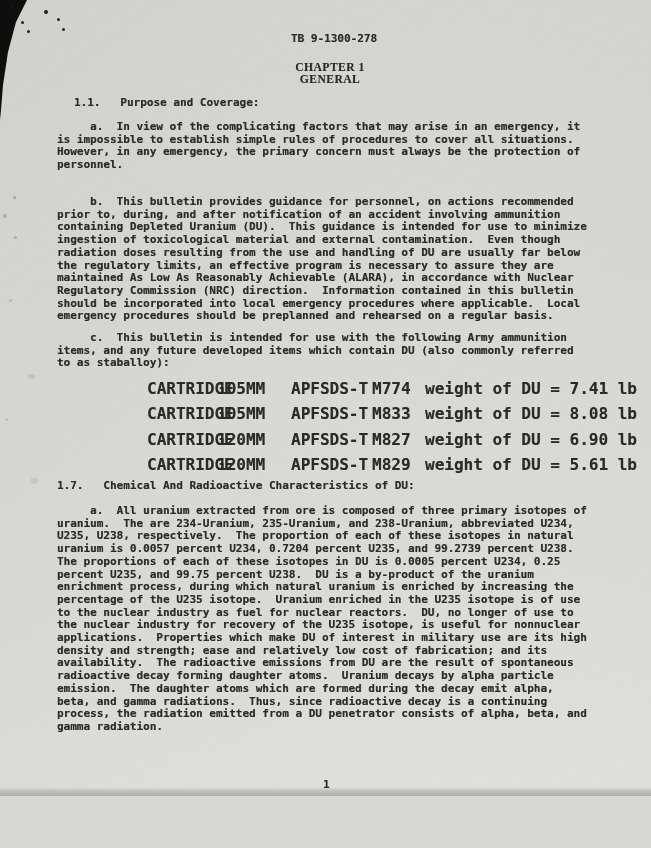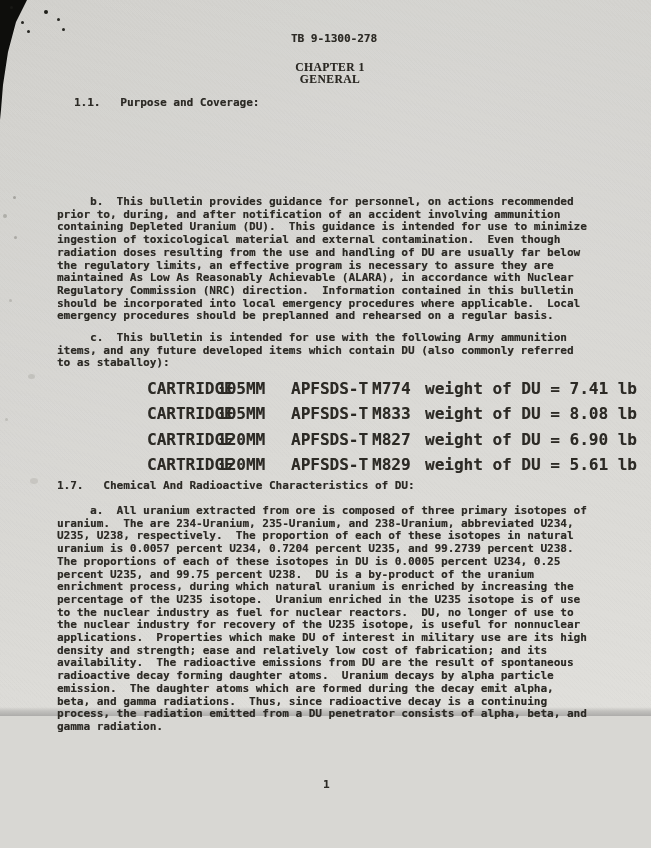--- a/index.html
+++ b/index.html
@@ -4,21 +4,21 @@
 <style>
   html, body { margin: 0; padding: 0; }
   body {
     width: 651px; height: 848px;
     background: #d8d7d3;
     overflow: hidden;
     position: relative;
   }
   .page {
     position: absolute; top: 0; left: 0;
-    width: 651px; height: 716px;
+    width: 651px; height: 796px;
     background:
       repeating-linear-gradient(47deg, rgba(0,0,0,0.012) 0 1px, rgba(255,255,255,0.012) 1px 3px),
       radial-gradient(ellipse at 65% 25%, rgba(255,255,255,0.06), rgba(0,0,0,0.015)),
       linear-gradient(173deg, #d3d2ce 0%, #d7d6d2 35%, #dcdbd7 70%, #e3e2de 100%);
   }
   .mono {
     position: absolute;
     font-family: "DejaVu Sans Mono", monospace;
     font-size: 11px;
     line-height: 12.7px;
@@ -84,20 +84,24 @@
   <div class="speck" style="left:28px;top:374px;width:7px;height:5px;background:#a5a49d;opacity:.4"></div>
   <div class="speck" style="left:5px;top:418px;width:3px;height:3px;background:#9b9a93;opacity:.4"></div>
   <div class="speck" style="left:30px;top:478px;width:8px;height:6px;background:#a8a7a0;opacity:.35"></div>
   <div class="bottom-edge"></div>
 
   <div class="mono" style="left:291px;top:33px">TB 9-1300-278</div>
   <div class="serif-head" style="top:61px">CHAPTER 1</div>
   <div class="serif-head" style="top:73px">GENERAL</div>
 
   <div class="mono" style="left:74px;top:97px">1.1.   Purpose and Coverage:</div>
+  <div class="mono" style="left:57px;top:121px">     a.  In view of the complicating factors that may arise in an emergency, it
+is impossible to establish simple rules of procedures to cover all situations.
+However, in any emergency, the primary concern must always be the protection of
+personnel.</div>
   <div class="mono" style="left:57px;top:332px">     c.  This bulletin is intended for use with the following Army ammunition
 items, and any future developed items which contain DU (also commonly referred
 to as staballoy):</div>
   <div class="mono" style="left:57px;top:196px">     b.  This bulletin provides guidance for personnel, on actions recommended
 prior to, during, and after notification of an accident involving ammunition
 containing Depleted Uranium (DU).  This guidance is intended for use to minimize
 ingestion of toxicological material and external contamination.  Even though
 radiation doses resulting from the use and handling of DU are usually far below
 the regulatory limits, an effective program is necessary to assure they are
 maintained As Low As Reasonably Achievable (ALARA), in accordance with Nuclear

